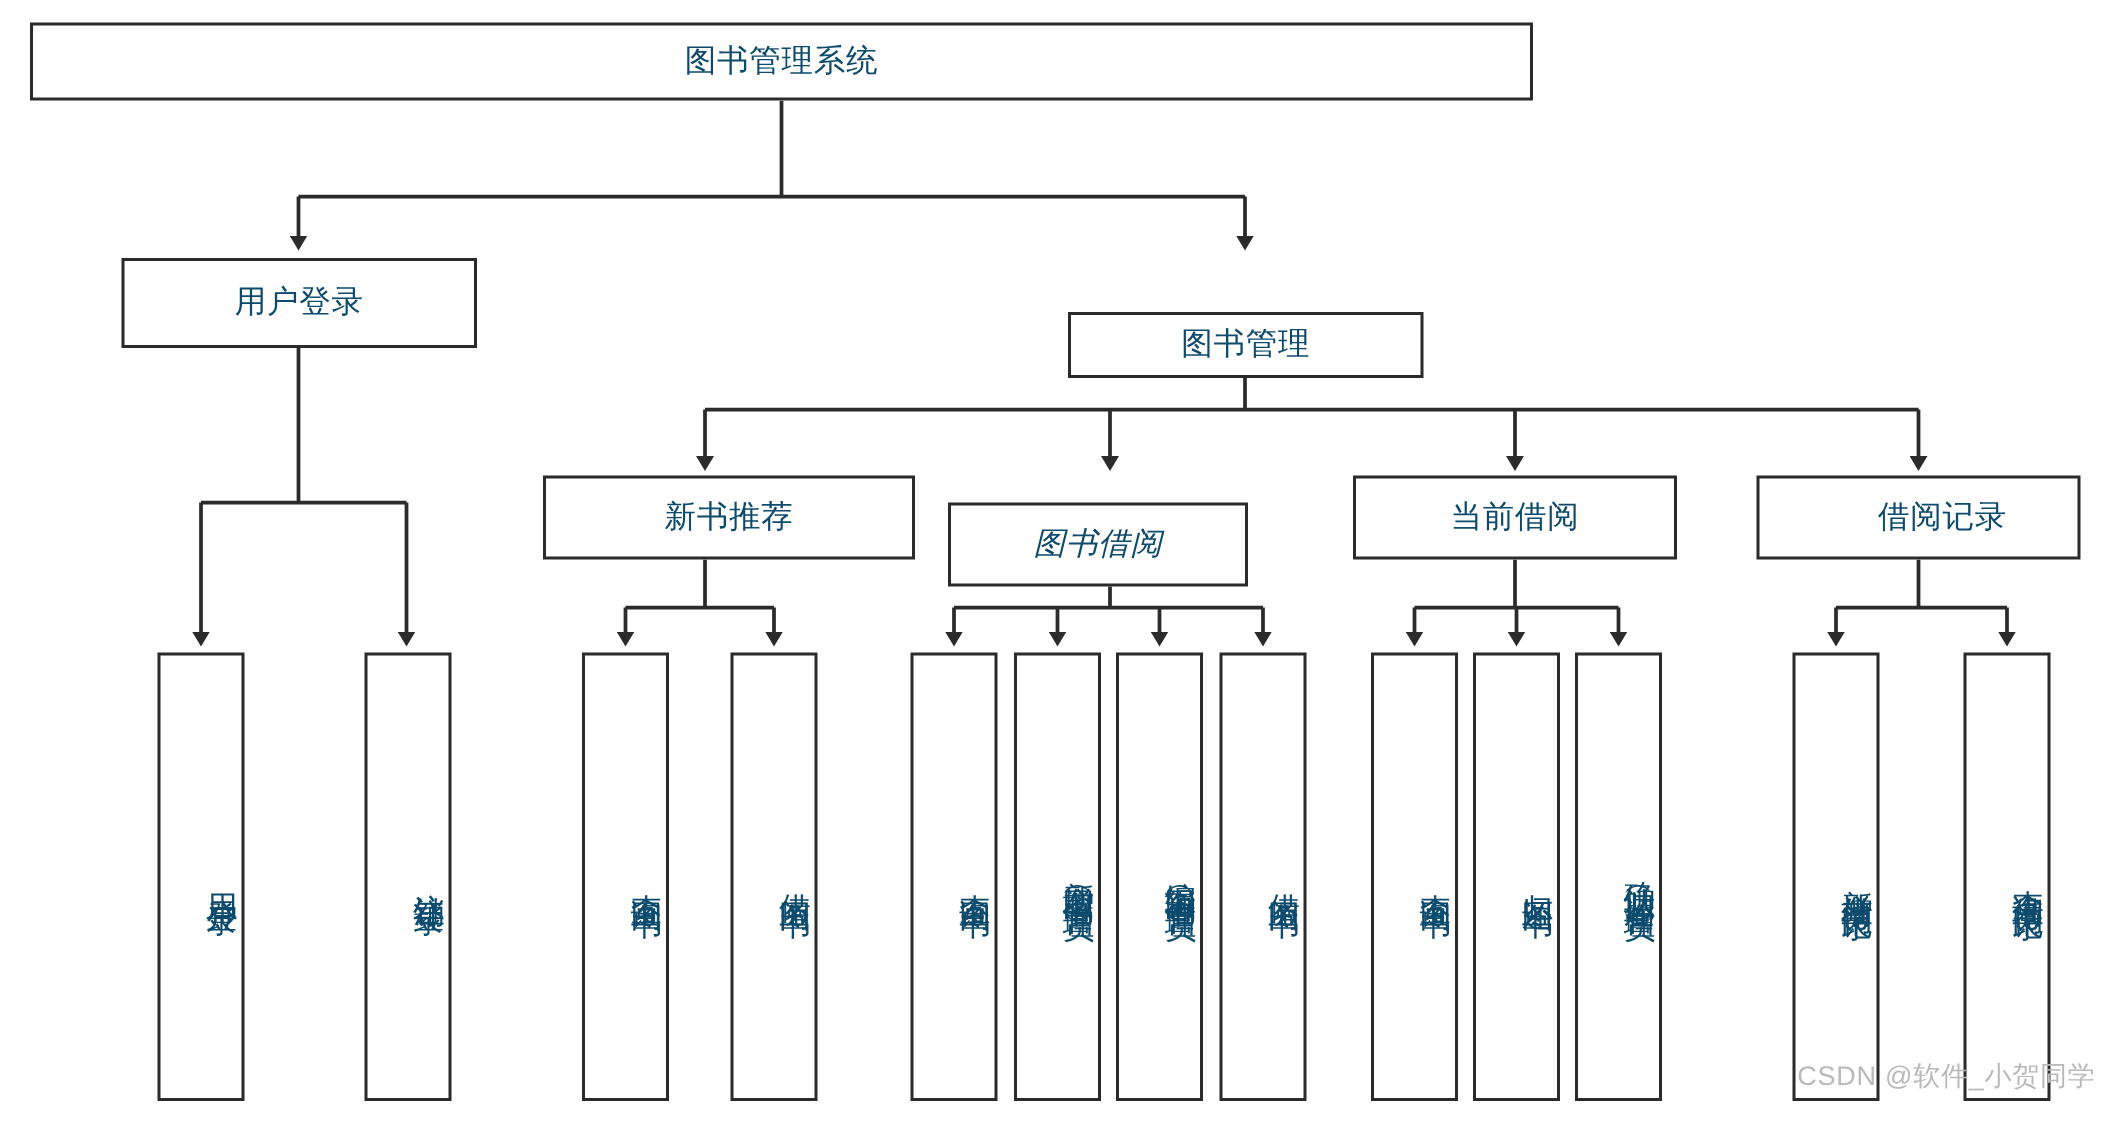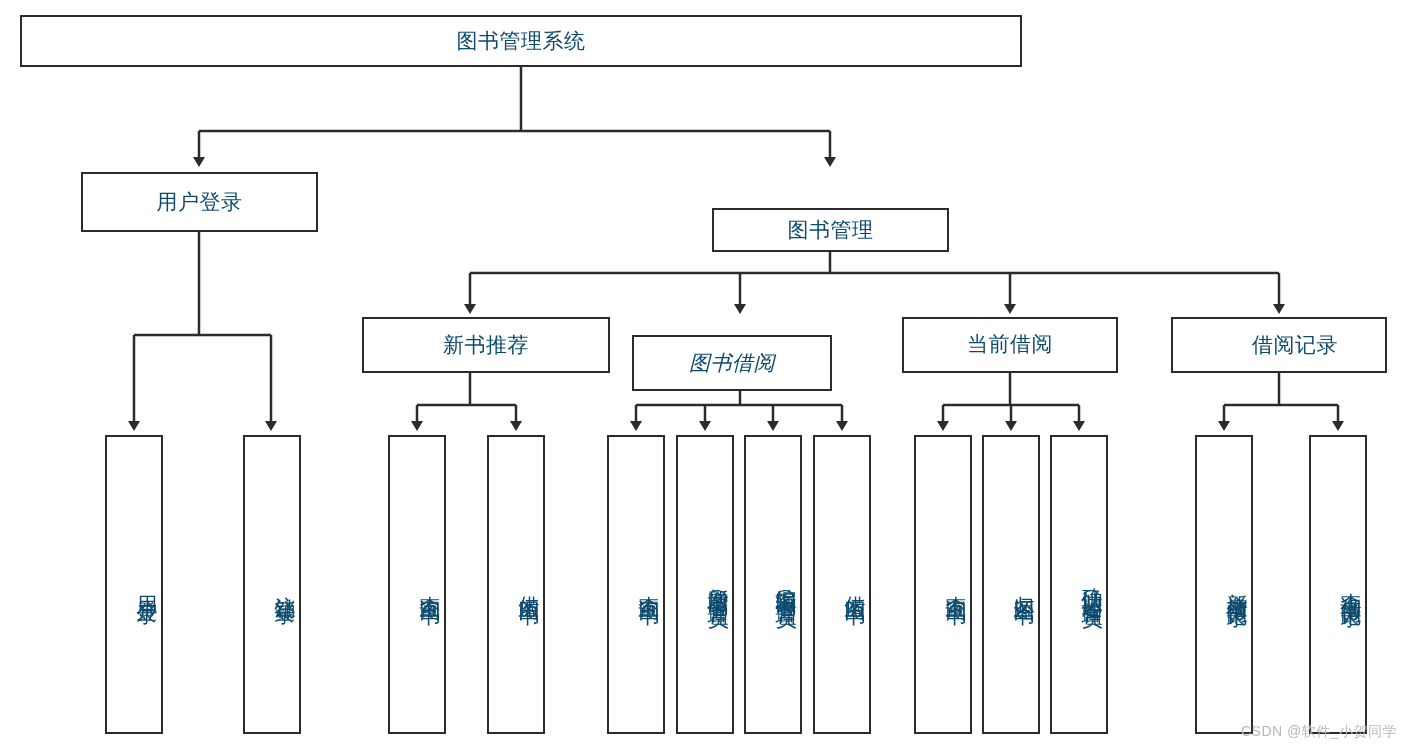--- a/index.html
+++ b/index.html
@@ -52,22 +52,22 @@
   }
   .node.vert .vlabel {
     writing-mode: vertical-rl;
     text-orientation: upright;
     white-space: nowrap;
     letter-spacing: 3px;
   }
   .watermark {
     position: absolute;
     right: 8px;
-    bottom: 6px;
-    font-size: 14px;
+    bottom: 18px;
+    font-size: 18px;
     color: #b9b9b9;
     letter-spacing: 0.5px;
     white-space: nowrap;
     user-select: none;
   }
 </style>
 </head>
 <body>
 
 <div id="diagram-root">
@@ -144,21 +144,21 @@
   <div class="node horiz" style="left:712px; top:172px; width:237px; height:44px;margin-top:36px;">
     <span>图书管理</span>
   </div>
 
   <div class="node horiz" style="left:362px; top:317px; width:248px; height:56px;">
     <span>新书推荐</span>
   </div>
   <div class="node horiz" style="left:632px; top:335px; width:200px; height:56px;font-style:italic;">
     <span>图书借阅</span>
   </div>
-  <div class="node horiz" style="left:902px; top:317px; width:216px; height:56px;font-family:Liberation Serif, serif;">
+  <div class="node horiz" style="left:902px; top:317px; width:216px; height:56px;">
     <span>当前借阅</span>
   </div>
   <div class="node horiz" style="left:1171px; top:317px; width:216px; height:56px;padding-left:32px;">
     <span>借阅记录</span>
   </div>
 
   <div class="node vert" style="left:105px; top:435px; width:58px; height:299px;">
     <span class="vlabel">用户登录</span>
   </div>
   <div class="node vert" style="left:243px; top:435px; width:58px; height:299px;">

